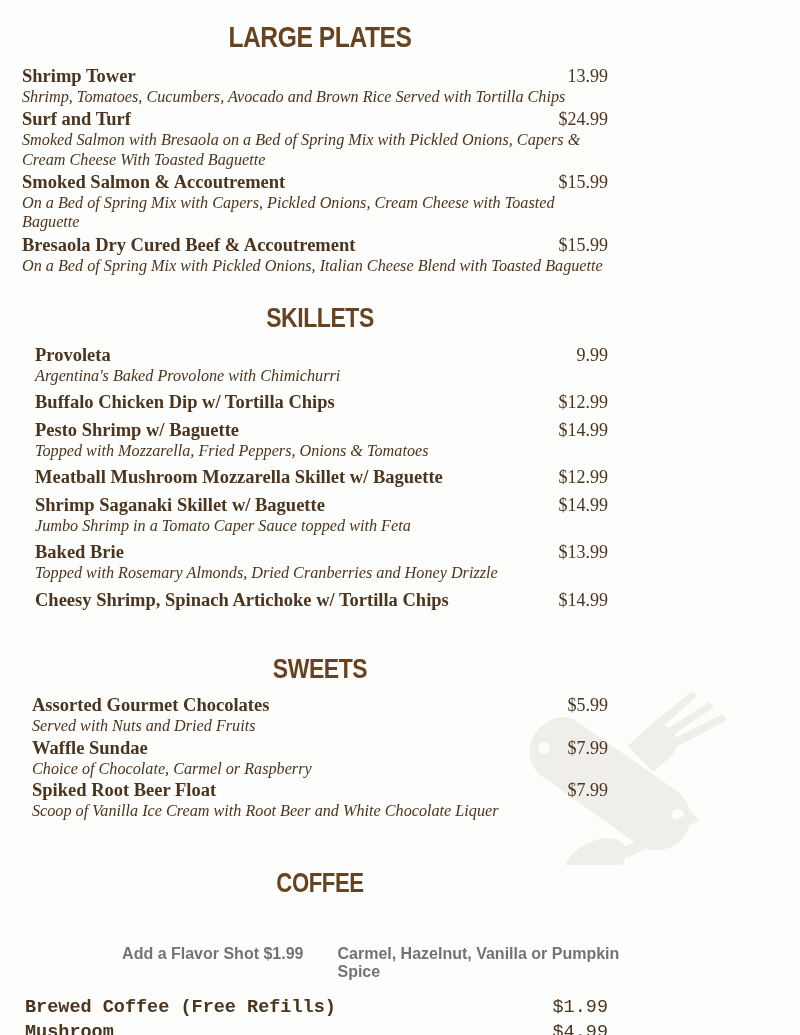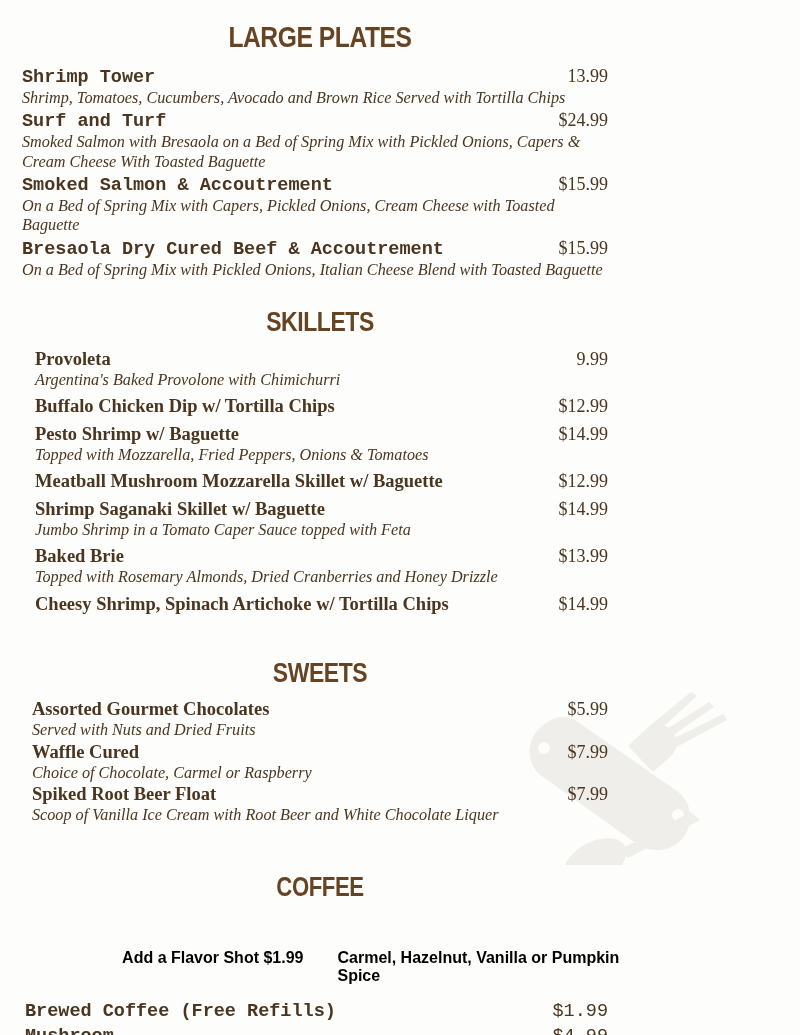--- a/index.html
+++ b/index.html
@@ -98,42 +98,42 @@
     font-size: 16.2px;
     line-height: 1.2;
     color: #4a3520;
     margin-top: 0px;
   }
 
   
   #sec-large-plates .section-title { font-size: 30px; padding-top: 22px; }
   #sec-large-plates .items { padding: 14px 32px 0 22px; }
   #sec-large-plates .item { margin-bottom: 2px; }
-  #sec-large-plates .item-name { font-size: 18.5px; font-family: Liberation Mono, monospace; }
+  #sec-large-plates .item-name { font-size: 18.5px; }
 
   
   #sec-skillets .section-title { padding-top: 26px; }
   #sec-skillets .items { padding: 13px 32px 0 35px; }
   #sec-skillets .item { margin-bottom: 6px; }
 
   
   #sec-sweets .section-title { padding-top: 38px; }
   #sec-sweets .items { padding: 12px 32px 0 32px; }
   #sec-sweets .item { margin-bottom: 1px; }
 
   
   #sec-coffee { padding-top: 48px; }
   #sec-coffee .section-title { font-size: 27px; }
   .coffee-addon-row {
     display: flex;
     align-items: baseline;
     font-family: "Liberation Sans", "DejaVu Sans", sans-serif;
     font-weight: bold;
     font-size: 16px;
-    color: #000000;
+    color: #737373;
     padding: 8px 0 0 0;
   }
   .coffee-addon-left {
     width: 330px;
     text-align: right;
     padding-right: 0px;
   }
   .coffee-addon-right {
     padding-left: 34px;
     margin-top: 40px;
@@ -273,21 +273,21 @@
       <div class="item">
         <div class="item-head">
           <span class="item-name">Assorted Gourmet Chocolates</span>
           <span class="item-price">$5.99</span>
         </div>
         <div class="item-desc">Served with Nuts and Dried Fruits</div>
       </div>
 
       <div class="item">
         <div class="item-head">
-          <span class="item-name">Waffle Cured</span>
+          <span class="item-name">Waffle Sundae</span>
           <span class="item-price">$7.99</span>
         </div>
         <div class="item-desc">Choice of Chocolate, Carmel or Raspberry</div>
       </div>
 
       <div class="item">
         <div class="item-head">
           <span class="item-name">Spiked Root Beer Float</span>
           <span class="item-price">$7.99</span>
         </div>

